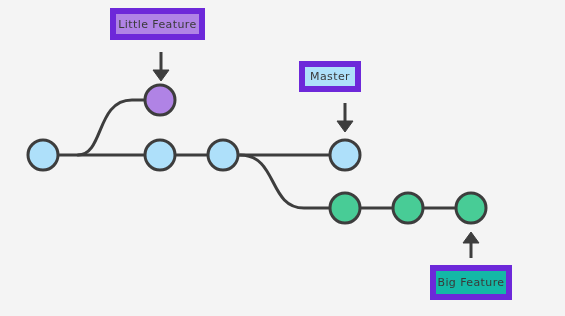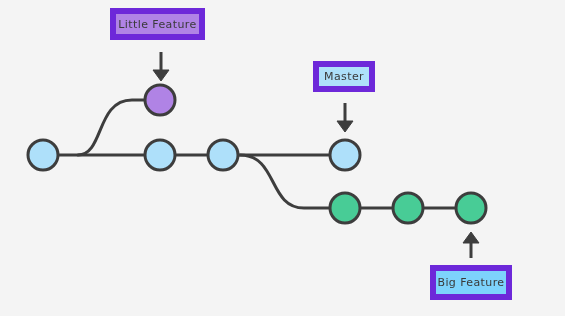--- a/index.html
+++ b/index.html
@@ -46,33 +46,33 @@
   }
   #label-little-feature {
     left: 110px;
     top: 8px;
     width: 95px;
     height: 32px;
     background: #b083e5;
     font-size: 11px;
   }
   #label-master {
-    left: 313px;
+    left: 299px;
     top: 61px;
     width: 62px;
     height: 31px;
     background: #aee0fa;
     font-size: 11px;
   }
   #label-big-feature {
     left: 430px;
     top: 265px;
     width: 82px;
     height: 35px;
-    background: #7dd3fc;
+    background: #14b8a6;
     font-size: 11px;
   }
 </style>
 </head>
 <body>
 
 <div id="diagram-root">
 
   <svg id="graph" viewBox="0 0 565 316">
 

